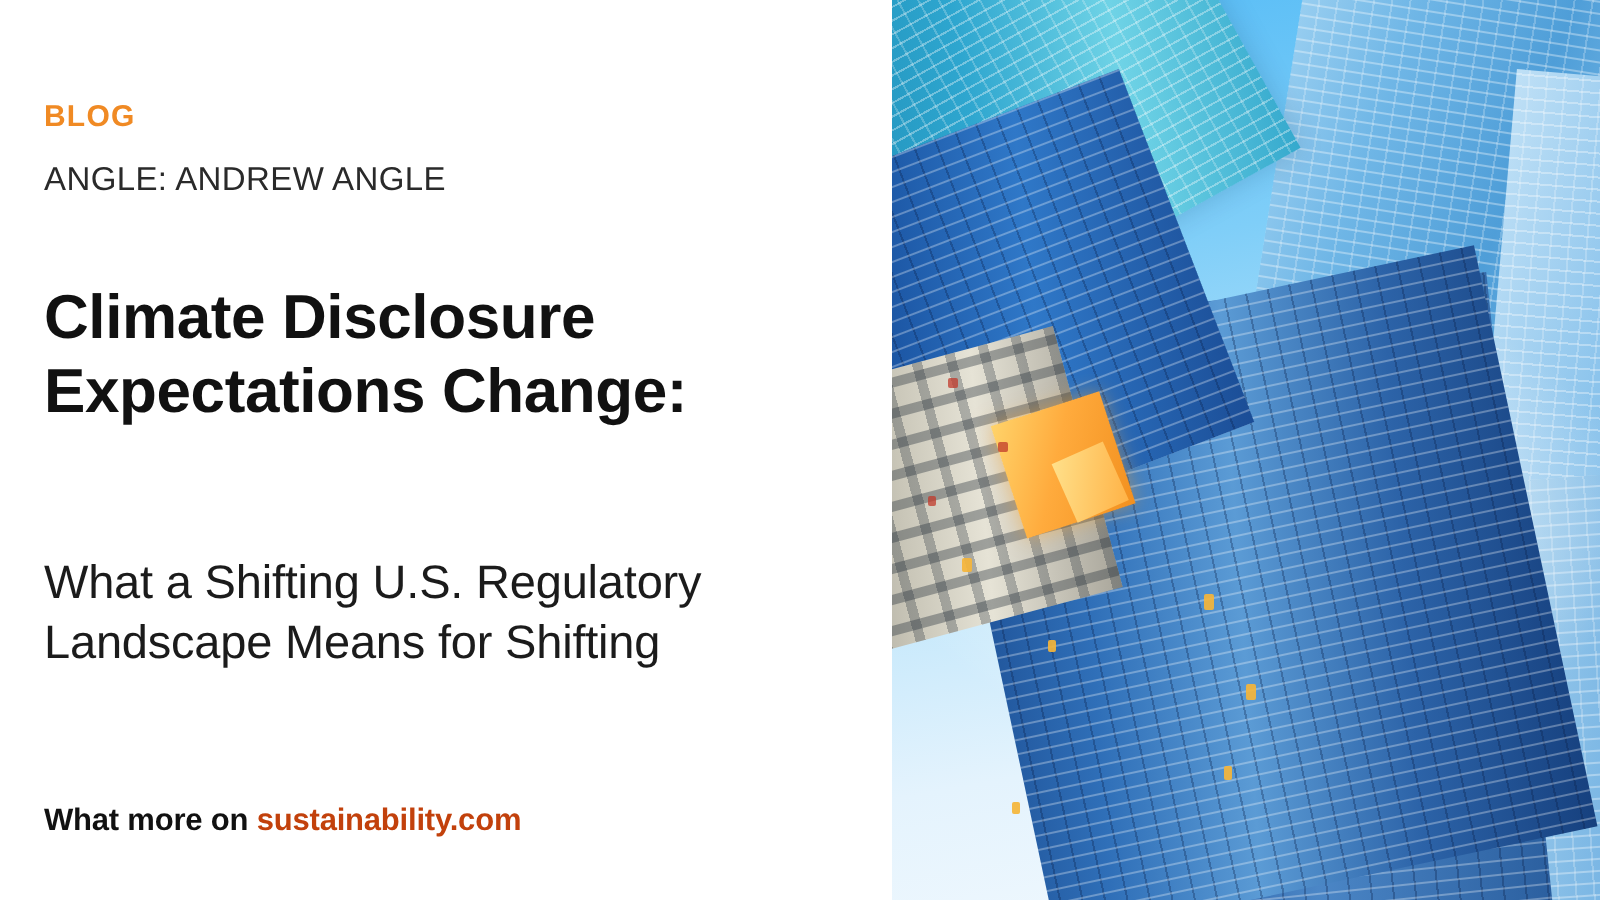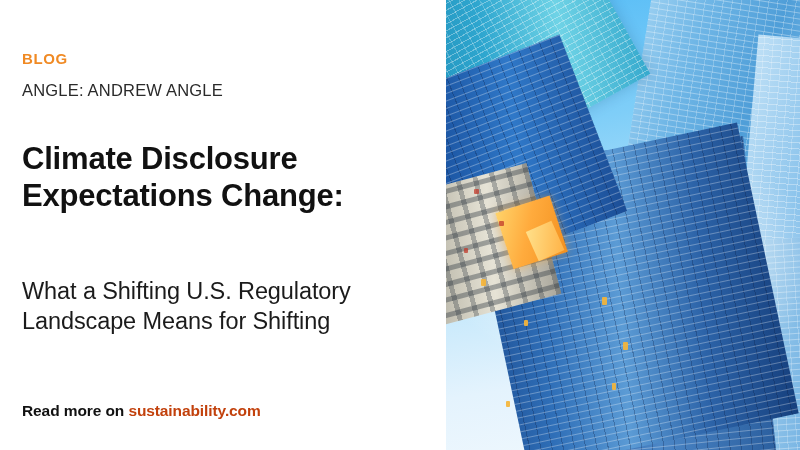--- a/index.html
+++ b/index.html
@@ -154,21 +154,21 @@
       <div>Climate Disclosure</div>
       <div>Expectations Change:</div>
     </div>
 
     <div class="subhead">
       <div>What a Shifting U.S. Regulatory</div>
       <div>Landscape Means for Shifting</div>
     </div>
 
     <div class="cta">
-      <span>Read more on </span><span class="url">sustainability.com</span>
+      <span>What more on </span><span class="url">sustainability.com</span>
     </div>
   </div>
 
   <div class="photo">
     <div class="cloud"></div>
 
     <div class="bldg tw-r">
         <div class="grid-h"></div>
       </div>
     <div class="bldg tw-r2">

